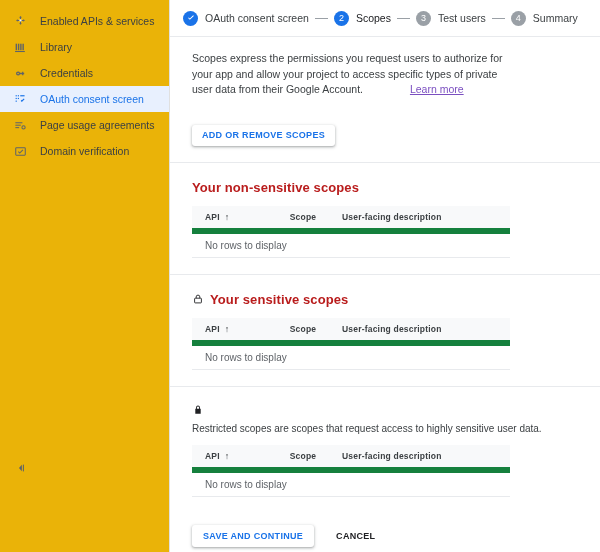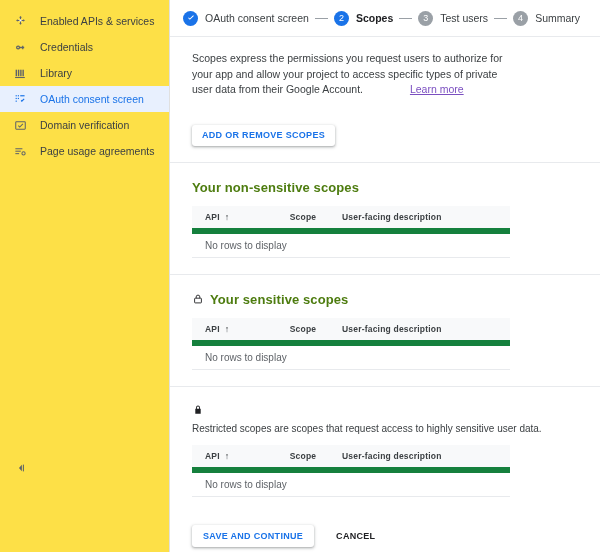--- a/index.html
+++ b/index.html
@@ -12,21 +12,21 @@
     color: #3c4043;
     -webkit-font-smoothing: antialiased;
   }
 
   #app { position: relative; width: 600px; height: 552px; display: flex; }
 
   
   #sidebar {
     width: 170px;
     height: 552px;
-    background: #fde047;
+    background: #eab308;
     border-right: 1px solid #e0e0e0;
     position: relative;
     flex: 0 0 170px;
     padding-top: 8px;
   }
   .nav-item {
     display: flex;
     align-items: center;
     height: 26px;
     padding: 0 8px 0 12px;
@@ -93,21 +93,21 @@
   .step-circle.done { background: #1a73e8; }
   .step-circle.active { background: #1a73e8; }
   .step-circle.todo { background: #9aa0a6; }
   .step-circle svg { display: block; }
   .step-label {
     font-size: 10.5px;
     color: #3c4043;
     margin-left: 7px;
     white-space: nowrap;
   }
-  .step-label.bold { font-weight: bold; color: #202124; }
+  .step-label.bold { font-weight: normal; color: #202124; }
   .step-sep {
     width: 13px;
     height: 1px;
     background: #9aa0a6;
     margin: 0 6px;
     flex: 0 0 13px;
   }
 
   
   #content { padding: 0; position: relative; }
@@ -155,21 +155,21 @@
     margin: 16px 0 0 0;
     width: 100%;
   }
 
   .section { padding: 0 22px; }
   .section-title {
     display: flex;
     align-items: center;
     font-size: 13px;
     font-weight: bold;
-    color: #4d7c0f;
+    color: #b91c1c;
     margin: 17px 0 0 0;
     letter-spacing: .1px;
   }
   .section-title .lock {
     margin-right: 6px;
     display: inline-flex;
     align-items: center;
     color: #202124;
   }
   .section-sub {
@@ -262,74 +262,74 @@
           <path d="M12 2l2.2 2.2-1.2 1.2V9h3.6l1.2-1.2L20 10l-2.2 2.2-1.2-1.2H13v3.6l1.2 1.2L12 18l-2.2-2.2 1.2-1.2V11H7.4l-1.2 1.2L4 10l2.2-2.2 1.2 1.2H11V5.4L9.8 4.2 12 2z"></path>
           <circle cx="12" cy="10" r="2.1" fill="#fff"></circle>
         </svg>
       </span>
       <span class="nav-label">Enabled APIs &amp; services</span>
     </div>
 
     <div class="nav-item">
       <span class="nav-ico">
         <svg width="13" height="13" viewBox="0 0 24 24" fill="currentColor">
-          <path d="M7.5 8.2a3.8 3.8 0 1 0 0 7.6 3.8 3.8 0 0 0 3.6-2.6H15v2h2.2v-2h1.6v-2.4h-1.6v-1.9H15v1.9h-3.9a3.8 3.8 0 0 0-3.6-2.6zm0 2.3a1.5 1.5 0 1 1 0 3 1.5 1.5 0 0 1 0-3z"></path>
-        </svg>
-      </span>
-      <span class="nav-label">Credentials</span>
-    </div>
-
-    <div class="nav-item">
-      <span class="nav-ico">
-        <svg width="13" height="13" viewBox="0 0 24 24" fill="currentColor">
           <rect x="3" y="5" width="2.6" height="12"></rect>
           <rect x="7.2" y="5" width="2.6" height="12"></rect>
           <rect x="11.4" y="5" width="2.6" height="12"></rect>
           <rect x="15.6" y="5" width="2.6" height="12"></rect>
           <rect x="2" y="18.4" width="18" height="2"></rect>
         </svg>
       </span>
       <span class="nav-label">Library</span>
+    </div>
+
+    <div class="nav-item">
+      <span class="nav-ico">
+        <svg width="13" height="13" viewBox="0 0 24 24" fill="currentColor">
+          <path d="M7.5 8.2a3.8 3.8 0 1 0 0 7.6 3.8 3.8 0 0 0 3.6-2.6H15v2h2.2v-2h1.6v-2.4h-1.6v-1.9H15v1.9h-3.9a3.8 3.8 0 0 0-3.6-2.6zm0 2.3a1.5 1.5 0 1 1 0 3 1.5 1.5 0 0 1 0-3z"></path>
+        </svg>
+      </span>
+      <span class="nav-label">Credentials</span>
     </div>
 
     <div class="nav-item selected">
       <span class="nav-ico">
         <svg width="13" height="13" viewBox="0 0 24 24" fill="currentColor">
           <rect x="3" y="4" width="2.2" height="2.2"></rect>
           <rect x="3" y="9" width="2.2" height="2.2"></rect>
           <rect x="3" y="14" width="2.2" height="2.2"></rect>
           <rect x="7" y="4" width="2.2" height="2.2"></rect>
           <rect x="7" y="9" width="2.2" height="2.2"></rect>
           <path d="M12.5 14.6l2 2 5-5-1.5-1.5-3.5 3.5-1-1z"></path>
           <rect x="11.5" y="4" width="8" height="2.2"></rect>
         </svg>
       </span>
       <span class="nav-label">OAuth consent screen</span>
     </div>
 
     <div class="nav-item">
       <span class="nav-ico">
-        <svg width="13" height="13" viewBox="0 0 24 24" fill="none" stroke="currentColor" stroke-width="1.9">
-          <rect x="3.2" y="5.2" width="17.6" height="13.6" rx="1.2"></rect>
-          <path d="M8 12.3l2.6 2.6L16.4 9" stroke-width="1.9"></path>
-        </svg>
-      </span>
-      <span class="nav-label">Domain verification</span>
-    </div>
-
-    <div class="nav-item">
-      <span class="nav-ico">
         <svg width="13" height="13" viewBox="0 0 24 24" fill="currentColor">
           <rect x="2.5" y="6" width="13" height="1.9"></rect>
           <rect x="2.5" y="10.5" width="10" height="1.9"></rect>
           <rect x="2.5" y="15" width="7" height="1.9"></rect>
           <circle cx="17.6" cy="15.6" r="3" fill="none" stroke="currentColor" stroke-width="1.9"></circle>
         </svg>
       </span>
       <span class="nav-label">Page usage agreements</span>
+    </div>
+
+    <div class="nav-item">
+      <span class="nav-ico">
+        <svg width="13" height="13" viewBox="0 0 24 24" fill="none" stroke="currentColor" stroke-width="1.9">
+          <rect x="3.2" y="5.2" width="17.6" height="13.6" rx="1.2"></rect>
+          <path d="M8 12.3l2.6 2.6L16.4 9" stroke-width="1.9"></path>
+        </svg>
+      </span>
+      <span class="nav-label">Domain verification</span>
     </div>
 
     <div id="collapse-btn">
       <svg width="14" height="14" viewBox="0 0 24 24" fill="currentColor">
         <path d="M13.5 6.5L8.5 12l5 5.5V6.5z"></path>
         <rect x="15.2" y="6.2" width="1.8" height="11.6"></rect>
       </svg>
     </div>
   </nav>
 

